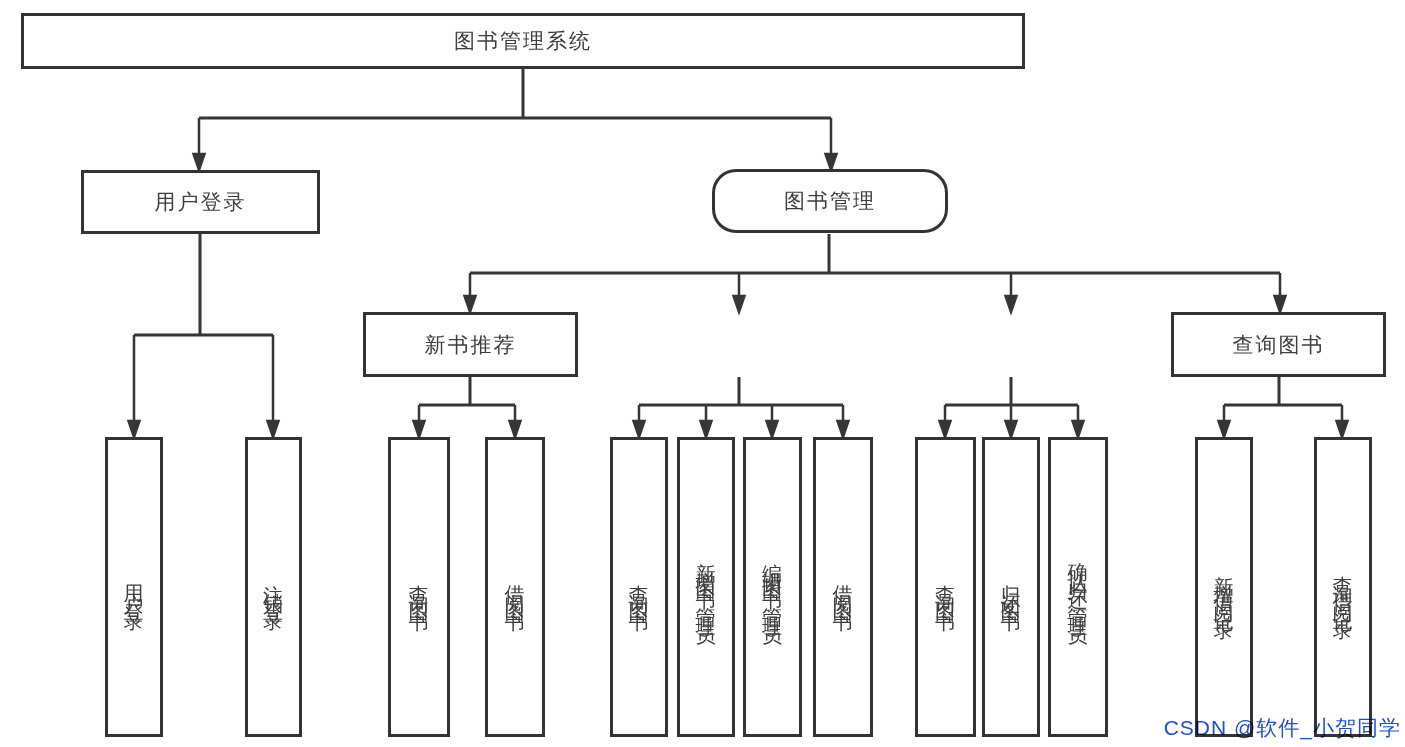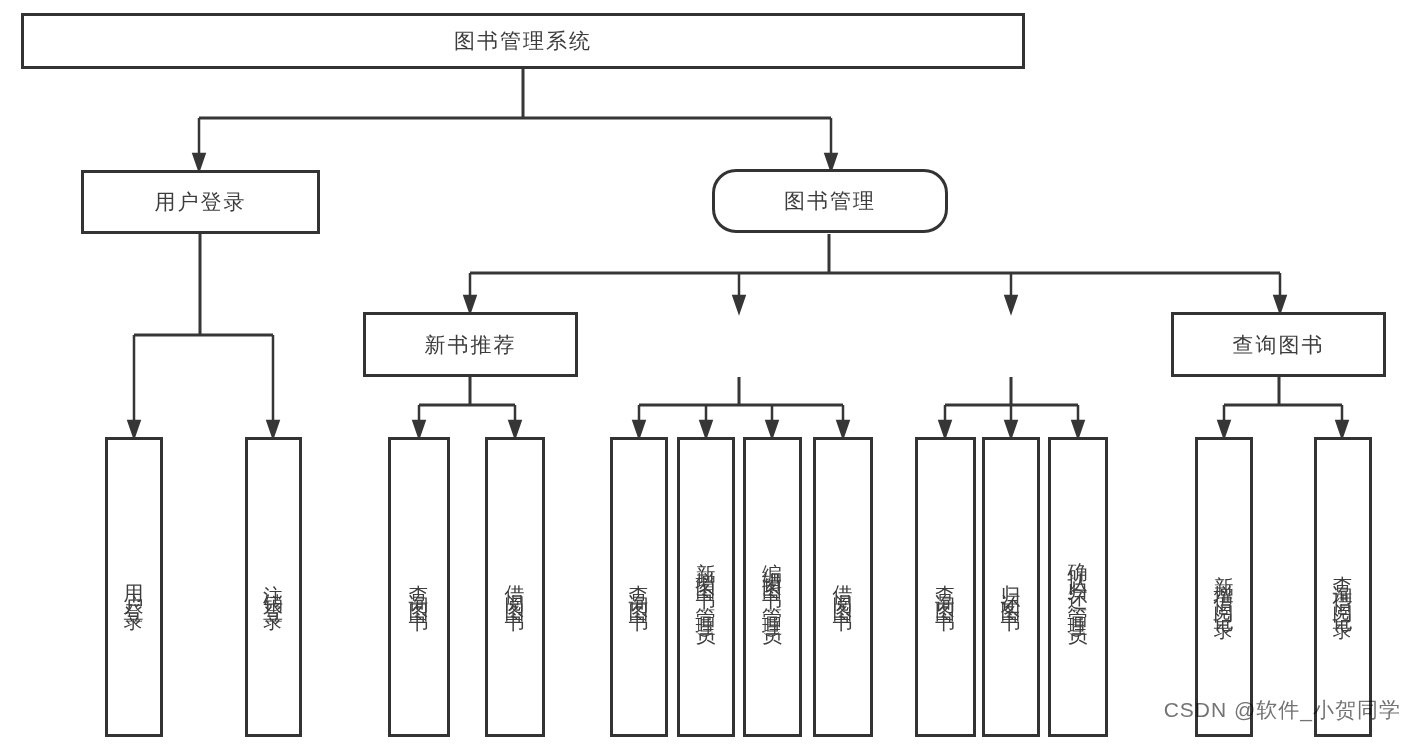--- a/index.html
+++ b/index.html
@@ -13,22 +13,22 @@
   .box{
     position:absolute;box-sizing:border-box;border:3px solid #333333;background:#ffffff;
     display:flex;align-items:center;justify-content:center;color:#3d3d3d;
   }
   .hbox{font-size:21px;letter-spacing:2px;}
   .vbox span{
     writing-mode:vertical-rl;text-orientation:mixed;
     font-size:20px;line-height:1;letter-spacing:9px;white-space:nowrap;
   }
   .watermark{
-    position:absolute;right:4px;bottom:23px;z-index:5;
-    font-size:21px;letter-spacing:1px;color:#737373;mix-blend-mode:multiply;
+    position:absolute;right:4px;bottom:5px;z-index:5;
+    font-size:21px;letter-spacing:1px;color:#1d4ed8;mix-blend-mode:multiply;
   }
 </style>
 </head>
 <body>
 
 <div class="stage">
 
   <svg class="connectors" viewBox="0 0 1405 747" xmlns="http://www.w3.org/2000/svg">
 
     <path class="cline" d="M523,69 V118 M199,118 H831"></path>

